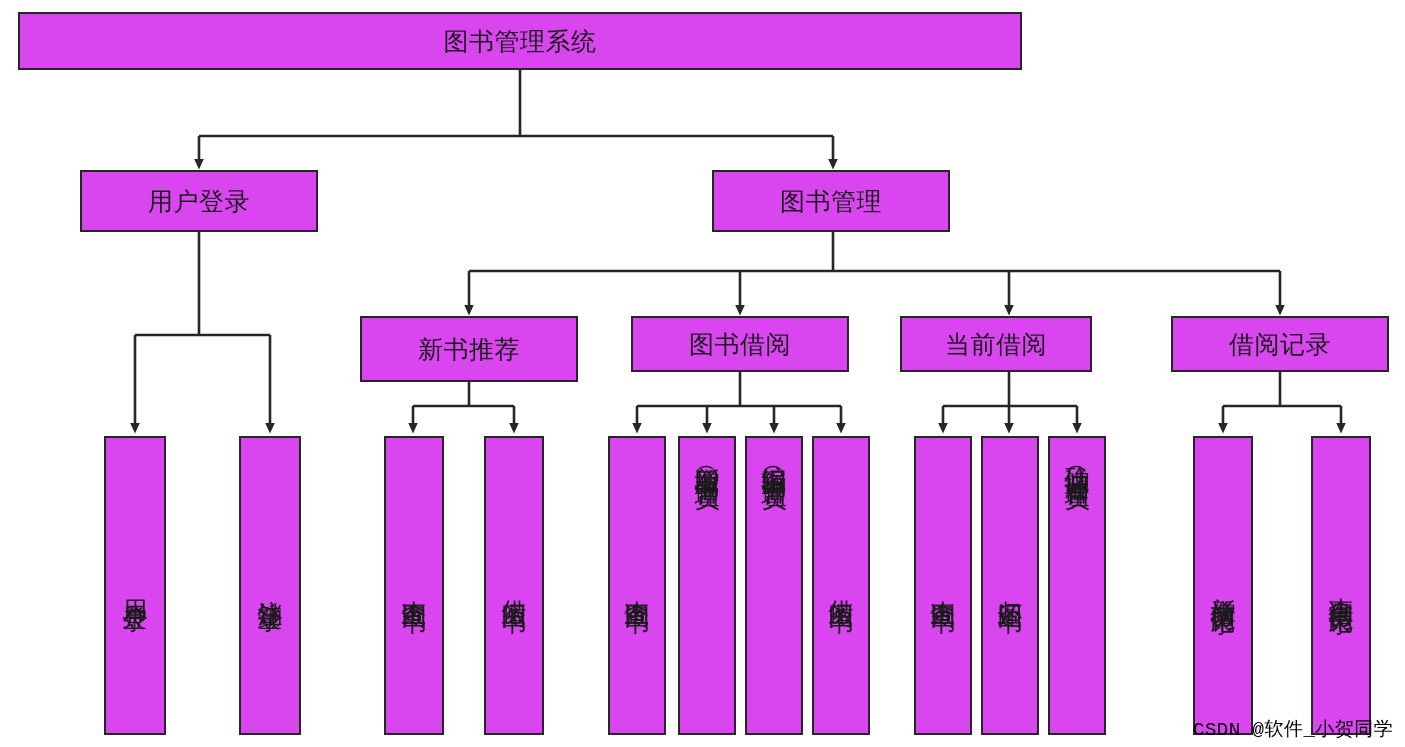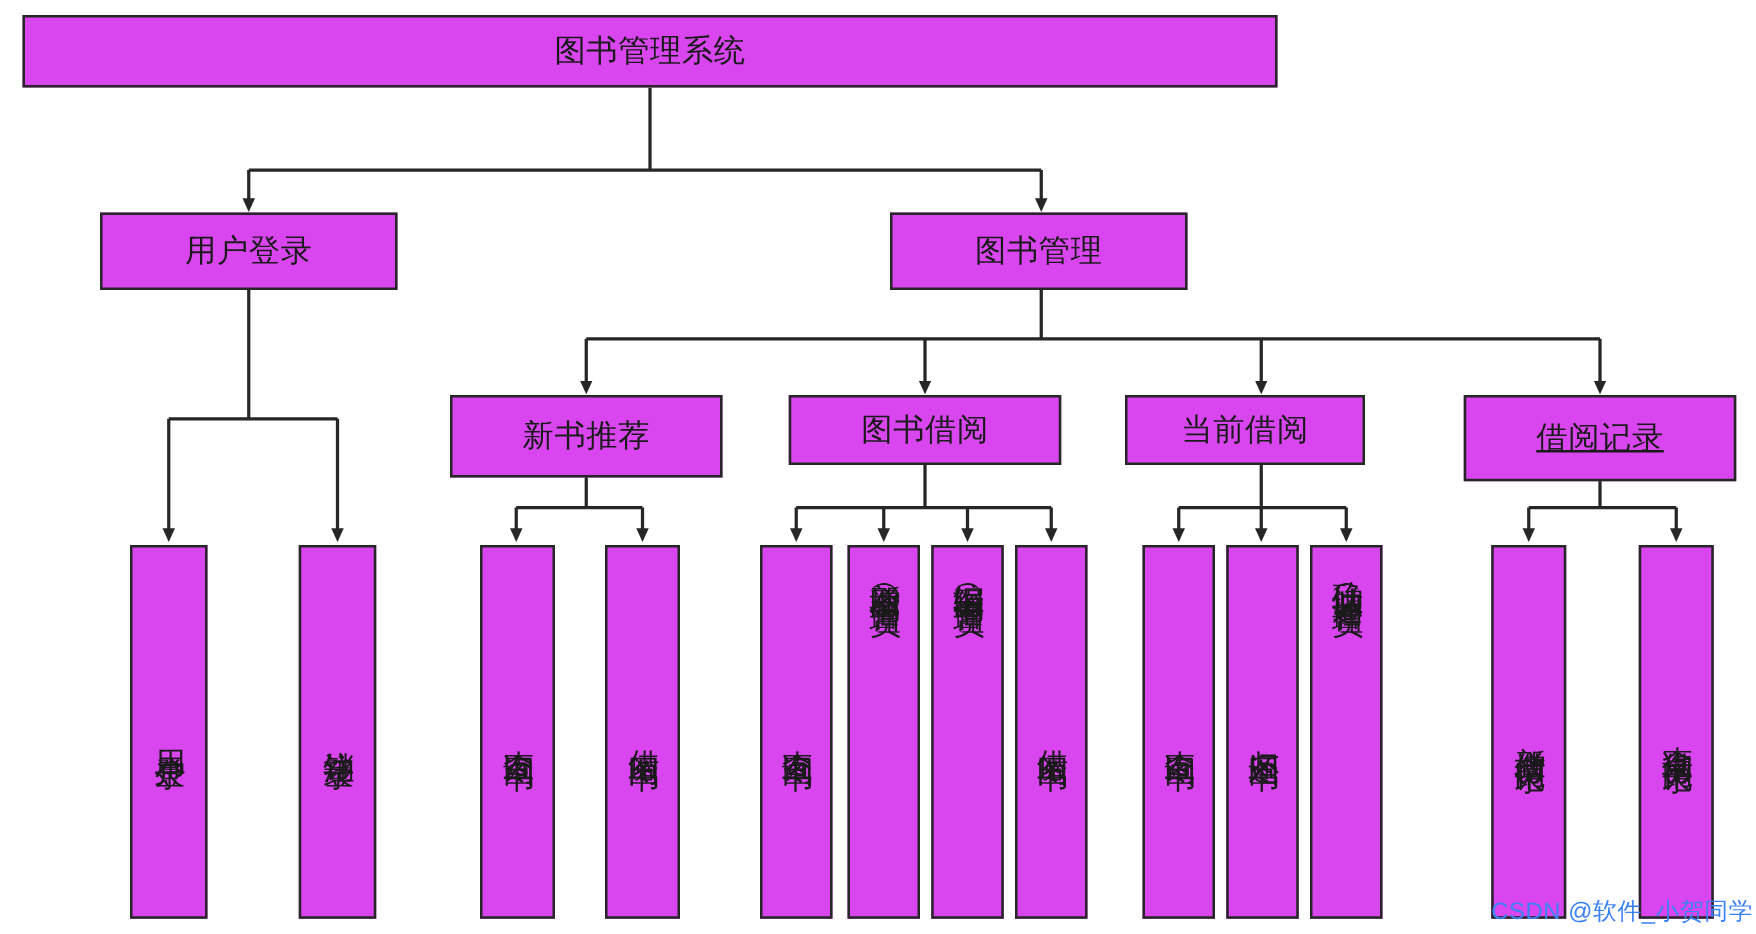--- a/index.html
+++ b/index.html
@@ -61,25 +61,26 @@
     line-height: 1.0;
     letter-spacing: 3px;
     white-space: nowrap;
   }
   .node.leaf.centered {
     align-items: center;
     padding-top: 0;
   }
   .watermark {
     position: absolute;
-    color: #3b82f6;
+    color: #000000;
     font-size: 19px;
     letter-spacing: 0.5px;
     white-space: nowrap;
     user-select: none;
+    font-family: Liberation Mono, monospace;
   }
 </style>
 </head>
 <body>
 
 <div id="canvas">
 
   <svg class="edges" viewBox="0 0 1405 747" xmlns="http://www.w3.org/2000/svg">
     <defs>
       <marker id="arrow" markerWidth="11" markerHeight="11" refX="1.5" refY="5" orient="auto" markerUnits="userSpaceOnUse">
@@ -143,21 +144,21 @@
 
   <div class="node horiz" style="left:360px; top:316px; width:218px; height:66px;">
     <span class="label">新书推荐</span>
   </div>
   <div class="node horiz" style="left:631px; top:316px; width:218px; height:56px;">
     <span class="label">图书借阅</span>
   </div>
   <div class="node horiz" style="left:900px; top:316px; width:192px; height:56px;">
     <span class="label">当前借阅</span>
   </div>
-  <div class="node horiz" style="left:1171px; top:316px; width:218px; height:69px;text-decoration:underline;">
+  <div class="node horiz" style="left:1171px; top:316px; width:218px; height:56px;">
     <span class="label">借阅记录</span>
   </div>
 
   <div class="node leaf centered" style="left:104px; top:436px; width:62px; height:299px;">
     <span class="label">用户登录</span>
   </div>
   <div class="node leaf centered" style="left:239px; top:436px; width:62px; height:299px;">
     <span class="label">注销登录</span>
   </div>
 

